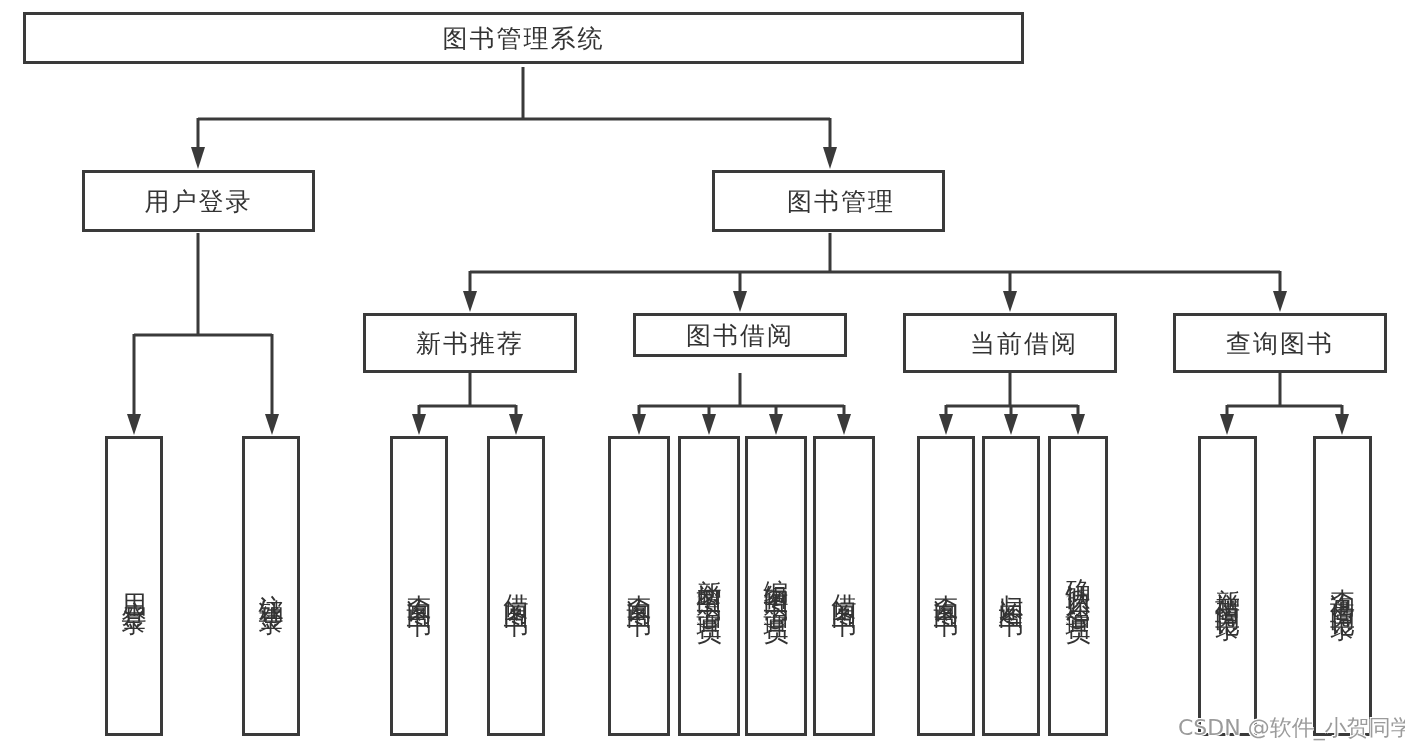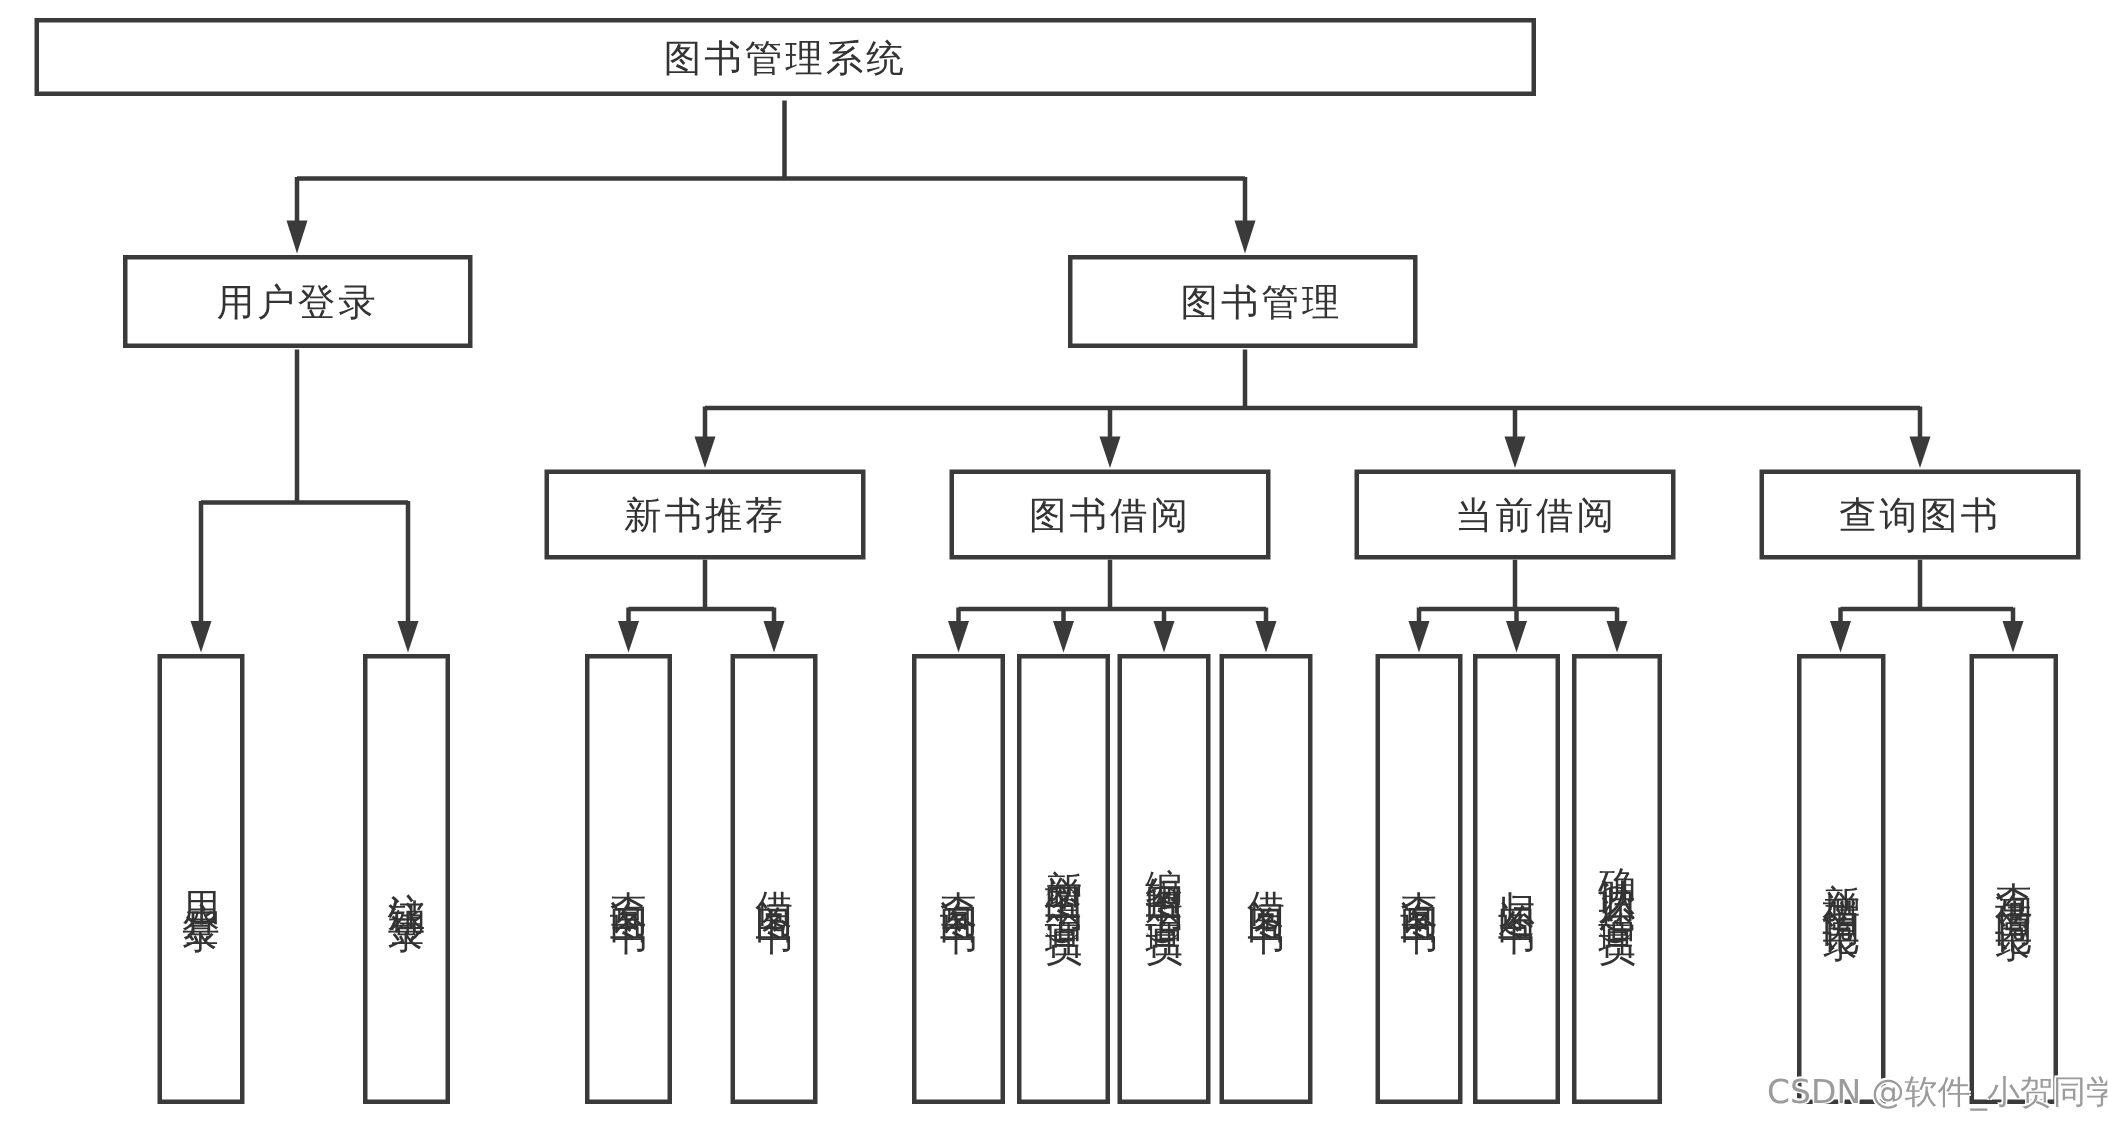--- a/index.html
+++ b/index.html
@@ -122,21 +122,21 @@
   <div class="hbox" style="left:82px; top:170px; width:233px; height:62px;">
     <span class="lbl">用户登录</span>
   </div>
   <div class="hbox" style="left:712px; top:170px; width:233px; height:62px;padding-left:25px;">
     <span class="lbl">图书管理</span>
   </div>
 
   <div class="hbox" style="left:363px; top:313px; width:214px; height:60px;">
     <span class="lbl">新书推荐</span>
   </div>
-  <div class="hbox" style="left:633px; top:313px; width:214px; height:60px;">
+  <div class="hbox" style="left:633px; top:313px; width:214px; height:44px;">
     <span class="lbl">图书借阅</span>
   </div>
   <div class="hbox" style="left:903px; top:313px; width:214px; height:60px;padding-left:28px;">
     <span class="lbl">当前借阅</span>
   </div>
   <div class="hbox" style="left:1173px; top:313px; width:214px; height:60px;">
     <span class="lbl">查询图书</span>
   </div>
 
   <div class="vbox" style="left:105px; width:58px;">

